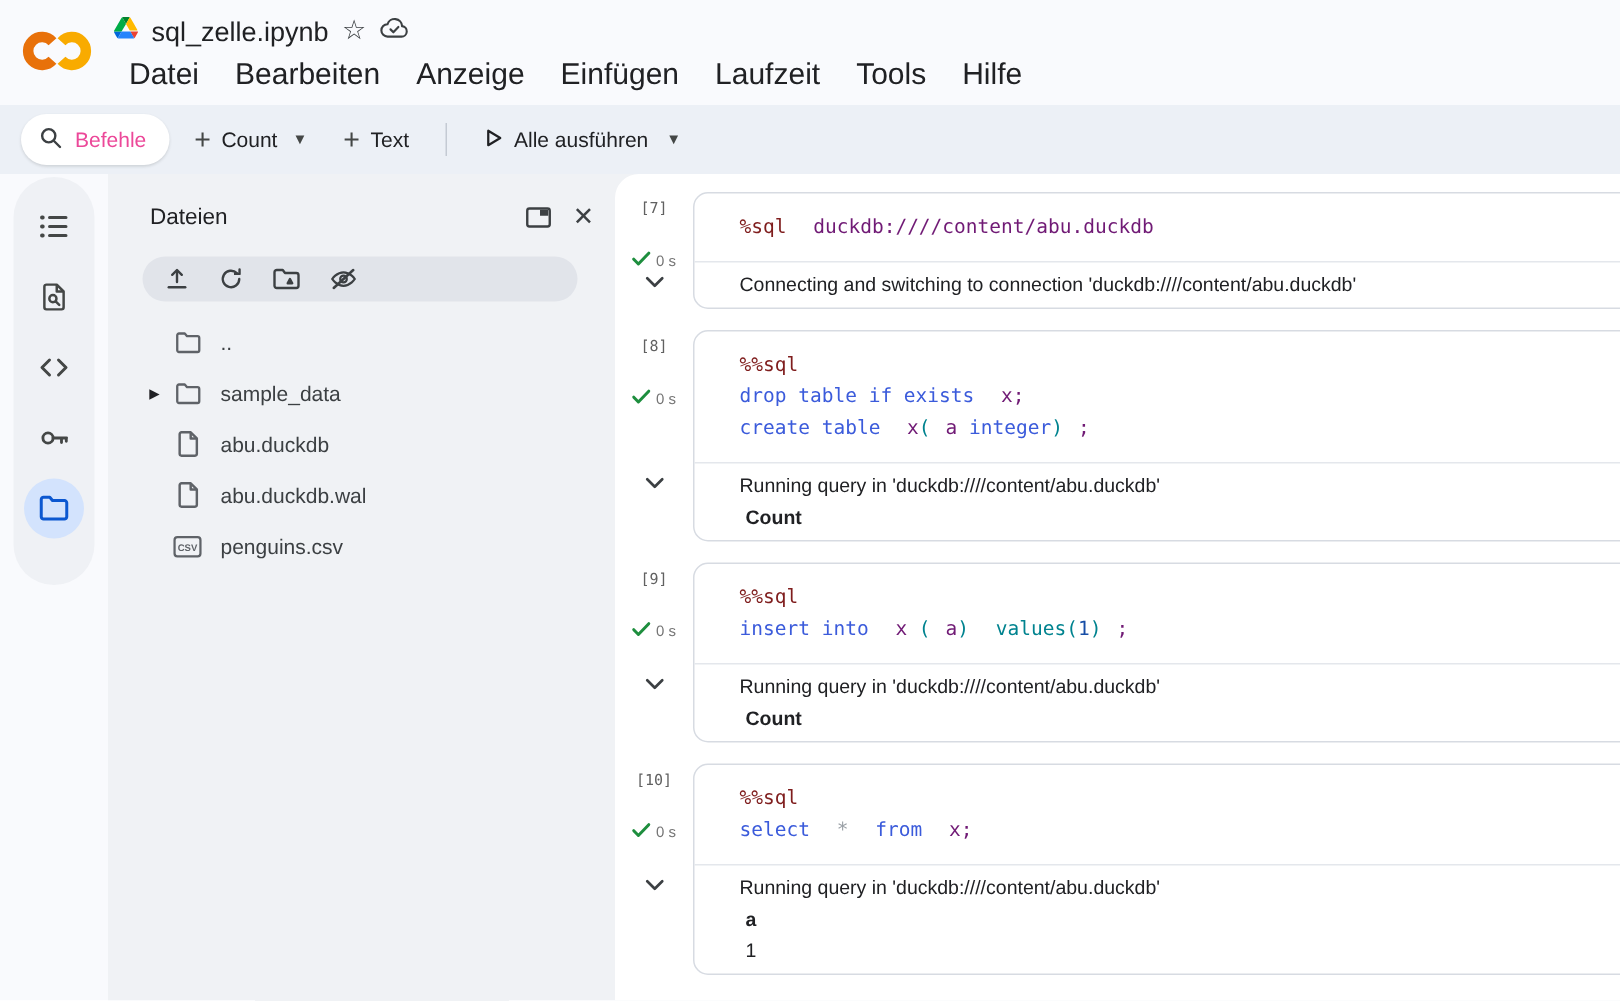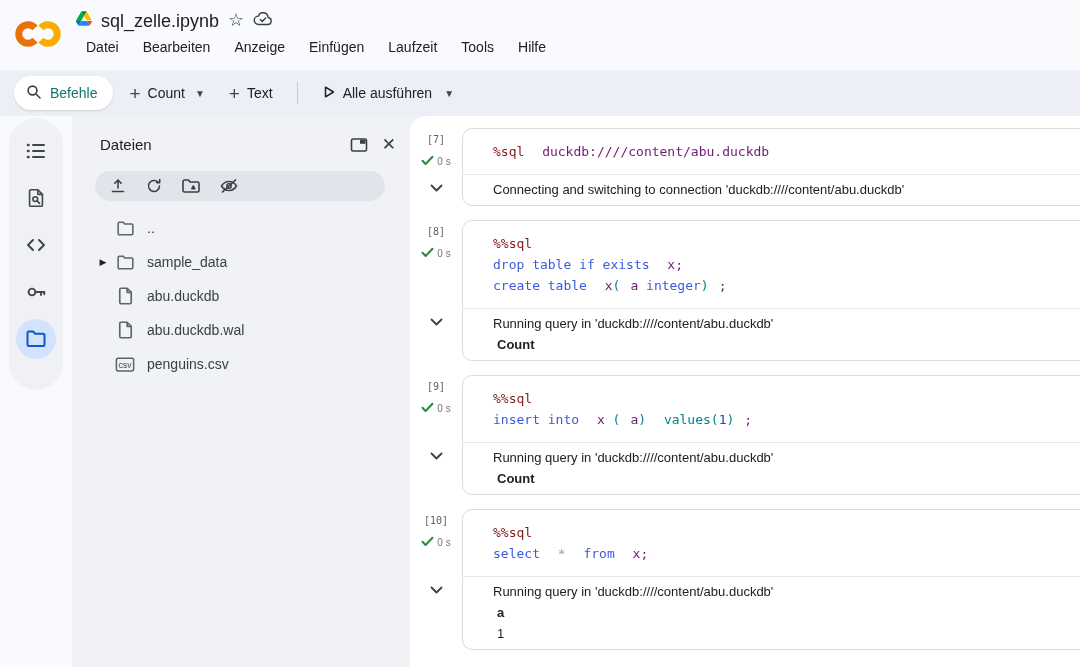--- a/index.html
+++ b/index.html
@@ -7,26 +7,26 @@
     font-family:"Liberation Sans", sans-serif; background:#fff; color:#202124; }
 
   
   .header { height:70px; background:#f9fafd; display:flex; align-items:flex-start; }
   .logo-wrap { width:76px; display:flex; justify-content:center; padding-top:18px; }
   .head-col { display:flex; flex-direction:column; }
   .title-row { display:flex; align-items:flex-start; gap:9px; padding-top:11px; height:30px; }
   .nb-title { font-size:18px; color:#202124; }
   .icon-btn { background:none; border:none; cursor:pointer; display:flex; align-items:center; justify-content:center; padding:0; }
   .menubar { display:flex; gap:4px; margin-top:4px; }
-  .menu-item { font-size:14px; color:#202124; padding:5px 10px; border-radius:4px; background:none; border:none; cursor:pointer; }
+  .menu-item { font-size:20px; color:#202124; padding:5px 10px; border-radius:4px; background:none; border:none; cursor:pointer; }
 
   
   .toolbar { height:46px; background:#ecf0f6; display:flex; align-items:center; padding-left:14px; gap:6px; }
   .cmd-pill { height:34px; background:#fff; border:none; border-radius:17px; display:flex; align-items:center;
-    gap:8px; padding:0 16px 0 12px; font-size:14px; color:#0f766e; box-shadow:0 1px 2px rgba(60,64,67,.18); cursor:pointer; }
+    gap:8px; padding:0 16px 0 12px; font-size:14px; color:#ec4899; box-shadow:0 1px 2px rgba(60,64,67,.18); cursor:pointer; }
   .tb-btn { height:34px; background:none; border:none; border-radius:17px; display:flex; align-items:center;
     gap:7px; padding:0 10px; font-size:14px; color:#202124; cursor:pointer; }
   .tb-caret { font-size:10px; color:#444746; margin-left:-2px; }
   .tb-divider { width:1px; height:22px; background:#c4cad3; margin:0 8px; }
 
   
   .content { display:flex; height:551px; background:#f9fafd; }
 
   
   .rail { width:72px; display:flex; justify-content:center; }
@@ -49,21 +49,21 @@
   .tree-caret { width:22px; display:flex; justify-content:center; color:#202124; font-size:9px; }
   .tree-icon { width:22px; display:flex; justify-content:center; margin-right:11px; }
   .tree-label { font-size:14px; color:#3c4043; }
 
   
   .notebook { flex:1; background:#f0f2f5; }
   .card { width:100%; height:100%; background:#fff; border-radius:16px 0 0 0; overflow:hidden; padding-top:12px; }
   .cell { display:flex; margin-bottom:14px; }
   .gutter { width:52px; flex:none; display:flex; flex-direction:column; align-items:center; padding-top:6px; }
   .exec-label { font-family:"DejaVu Sans Mono", monospace; font-size:10px; color:#616161; }
-  .status-row { display:flex; align-items:center; gap:3px; margin-top:7px; }
+  .status-row { display:flex; align-items:center; gap:3px; margin-top:20px; }
   .status-text { font-size:10px; color:#757575; }
   .box { flex:1; margin-right:-10px; border:1px solid #d7dbe2; border-radius:10px; background:#fff; }
   .code-area { padding:12px 0 12px 30px; font-family:"DejaVu Sans Mono", monospace; font-size:13px; line-height:21px; }
   .out-area { border-top:1px solid #e4e7ec; padding:4px 0 5px 30px; font-size:13px; line-height:21px; position:relative; }
   .out-line { color:#202124; }
   .out-bold { font-weight:bold; margin-left:4px; }
   .out-plain { margin-left:4px; }
   .out-chevron { position:absolute; left:-34px; top:7px; background:none; border:none; cursor:pointer; padding:0; }
   .tk-magic { color:#7f1d1d; } .tk-kw { color:#3b5bdb; } .tk-teal { color:#00838f; }
   .tk-plain { color:#701a75;margin-left:10px; } .tk-op { color:#9aa0a6; } .tk-num { color:#174ea6; }

